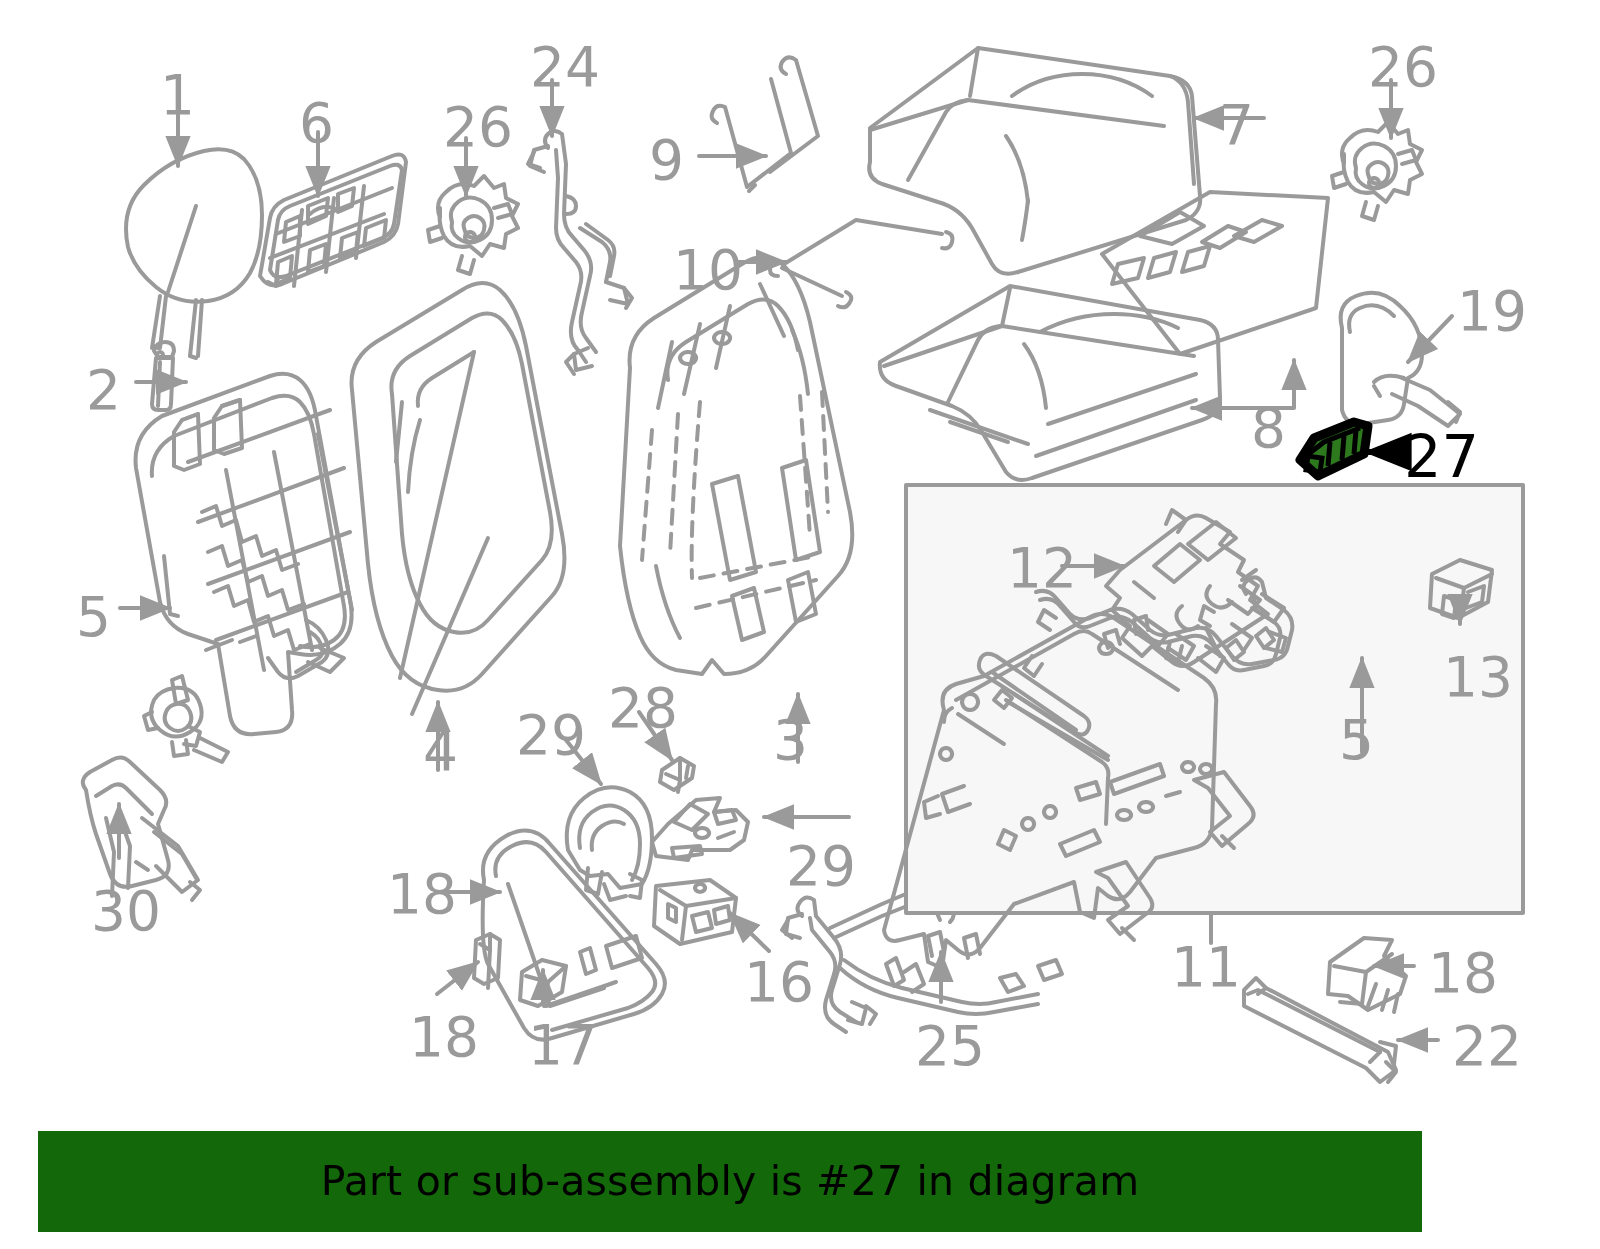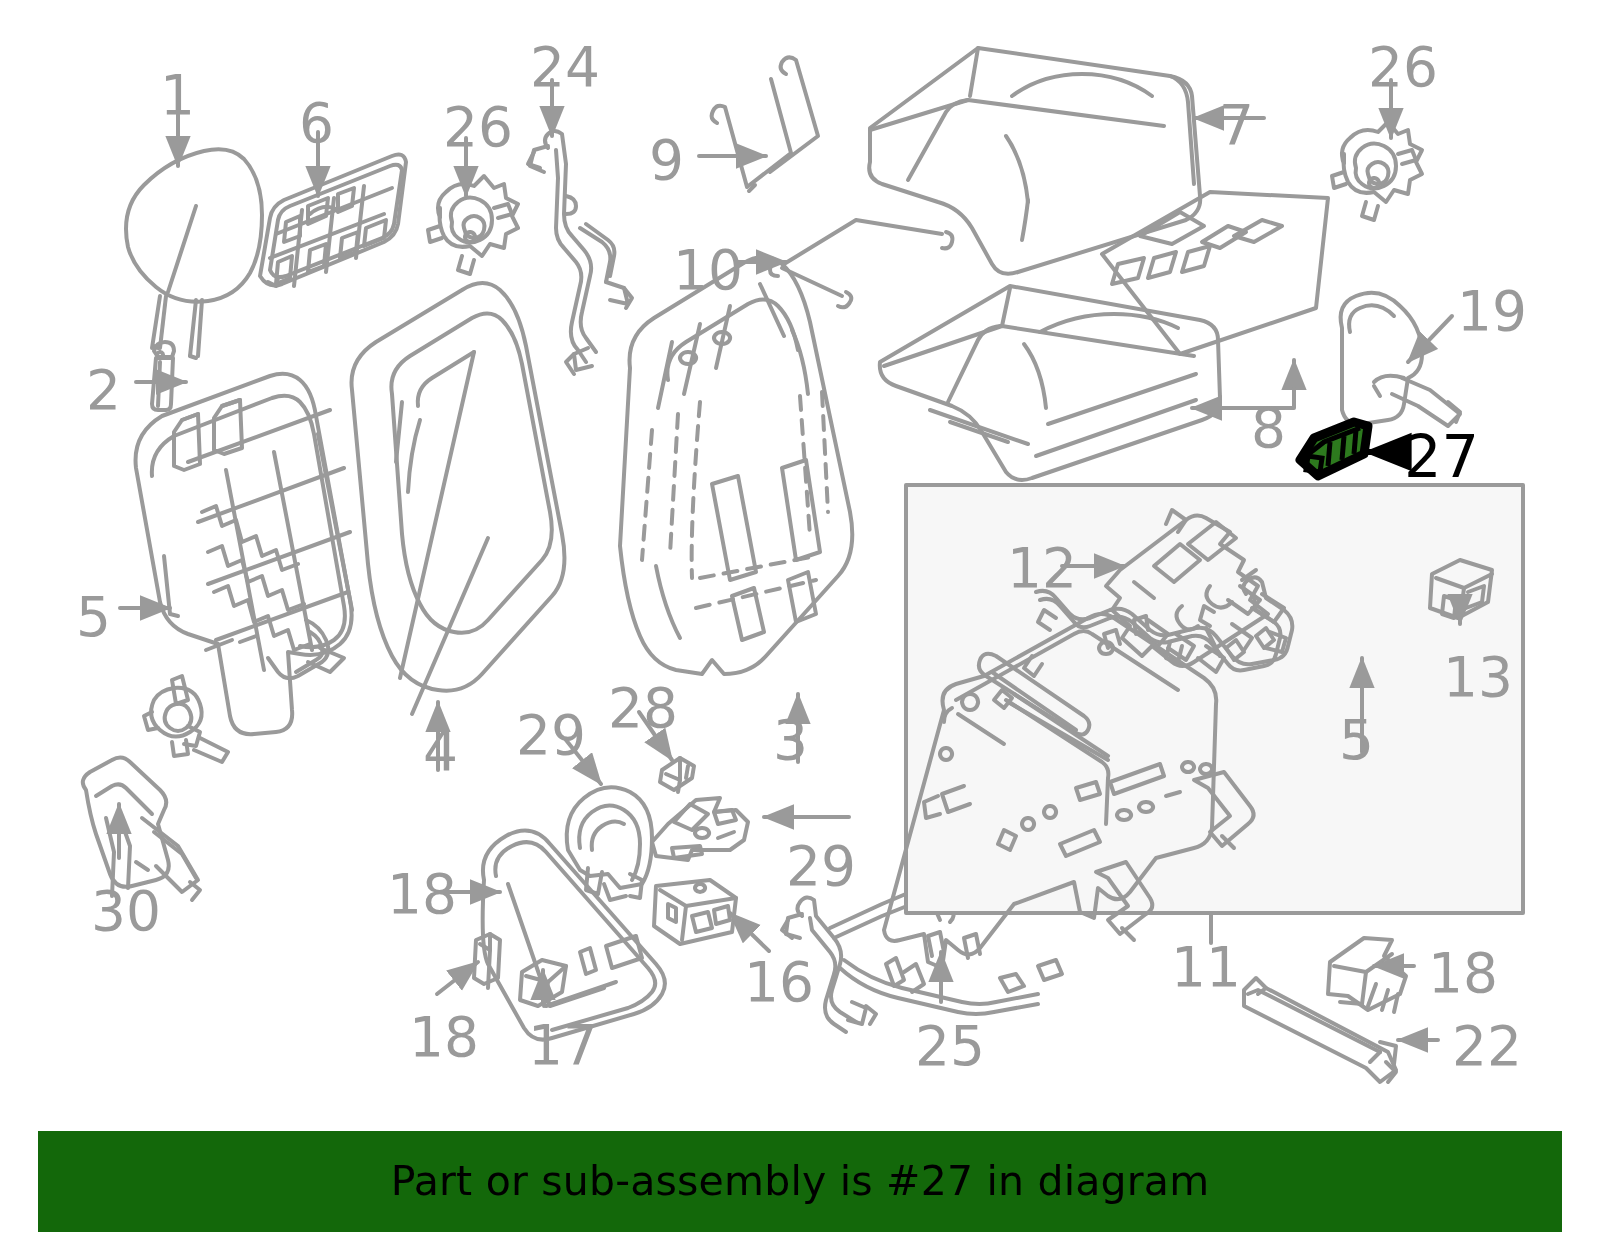--- a/index.html
+++ b/index.html
@@ -1,21 +1,21 @@
 <!DOCTYPE html>
 <html><head>
 <meta charset="utf-8">
 <title>Seat Parts Diagram</title>
 <style>
   html,body{margin:0;padding:0;background:#ffffff;}
   body{width:1600px;height:1249px;overflow:hidden;
        font-family:"DejaVu Sans","Liberation Sans",sans-serif;}
   #stage{position:relative;width:1600px;height:1249px;background:#fff;}
   #canvas{position:absolute;left:0;top:0;width:1600px;height:1249px;}
-  .banner{position:absolute;left:38px;top:1131px;width:1524px;height:101px;
+  .banner{position:absolute;left:38px;top:1131px;width:1384px;height:101px;
           background:#13680a;display:flex;flex-direction:column;
           align-items:center;justify-content:center;box-sizing:border-box;}
   .banner div{color:#000;font-size:41px;line-height:1.03;letter-spacing:.2px;
               font-family:"DejaVu Sans","Liberation Sans",sans-serif;}
   .lbl{position:absolute;color:#9a9a9a;font-size:55px;line-height:1;
        font-family:"DejaVu Sans","Liberation Sans",sans-serif;
        white-space:nowrap;user-select:none;}
   .lbl.hi{color:#000;font-size:59px;}
 </style>
 </head>

